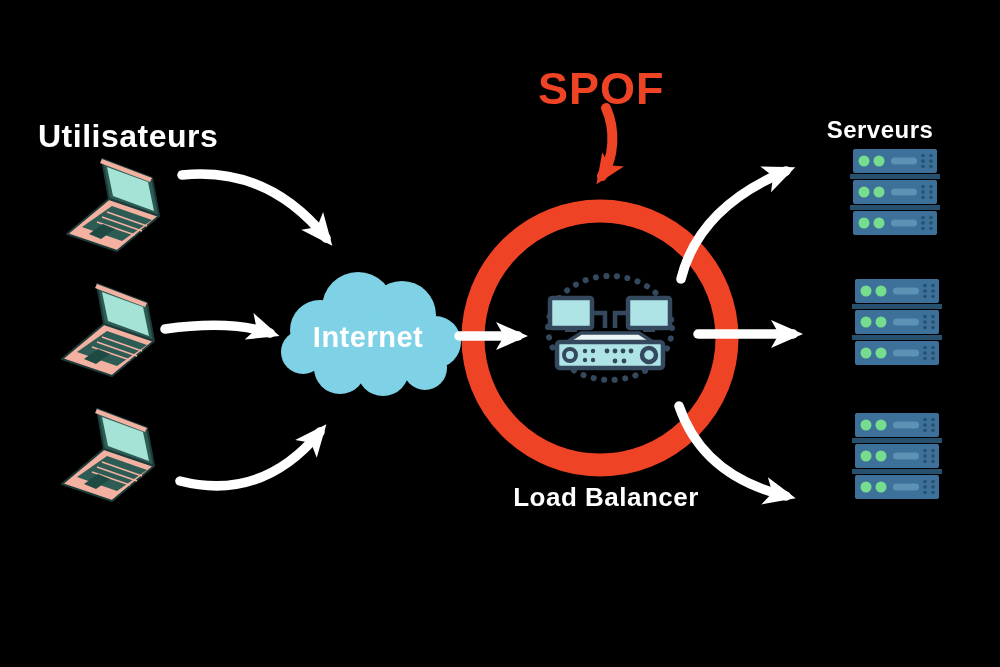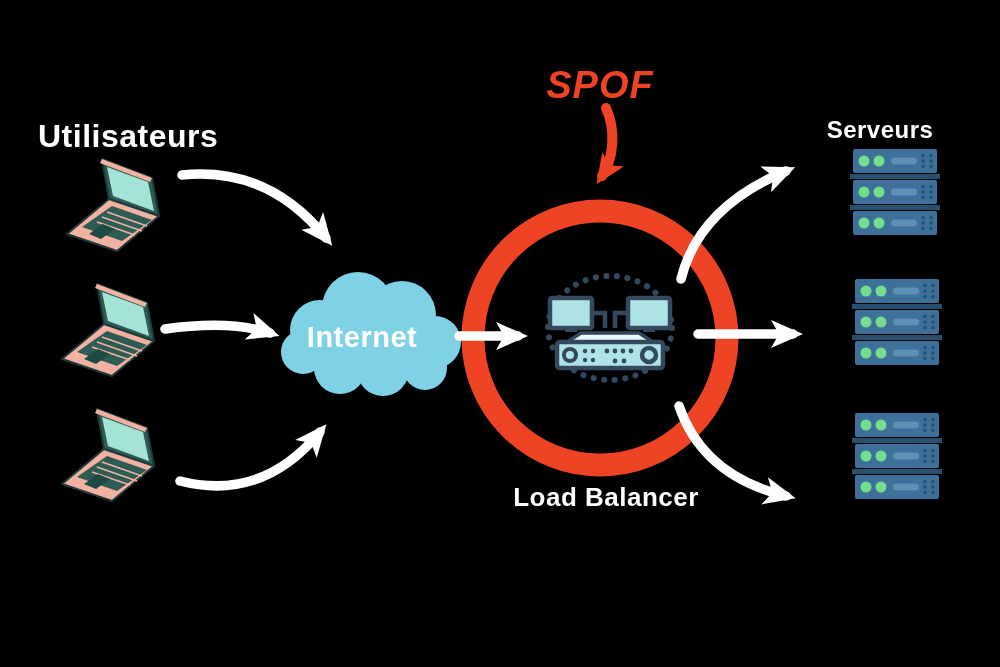--- a/index.html
+++ b/index.html
@@ -6,22 +6,22 @@
   #stage{
     position:relative;width:1000px;height:667px;overflow:hidden;
     background:var(--bg);
     font-family:"Liberation Sans","DejaVu Sans",sans-serif;
   }
   .lbl{
     position:absolute;text-align:center;font-weight:700;color:var(--white);
     letter-spacing:.5px;z-index:10;line-height:1;
   }
   #lbl-users{left:38px;top:120px;width:156px;font-size:32px;}
-  #lbl-internet{left:276px;top:323px;width:172px;font-size:29px;}
-  #lbl-spof{left:538px;top:66px;width:124px;font-size:38px;color:var(--red);letter-spacing:1px;font-style:italic;}
+  #lbl-internet{left:282px;top:323px;width:172px;font-size:29px;}
+  #lbl-spof{left:538px;top:66px;width:124px;font-size:45px;color:var(--red);letter-spacing:1px;}
   #lbl-lb{left:500px;top:484px;width:212px;font-size:26px;}
   #lbl-servers{left:818px;top:118px;width:124px;font-size:24px;}
   svg.layer{position:absolute;left:0;top:0;z-index:1;}
   .icon-svg{position:absolute;z-index:4;}
 </style>
 </head>
 <body>
 
 <div id="stage">
 

